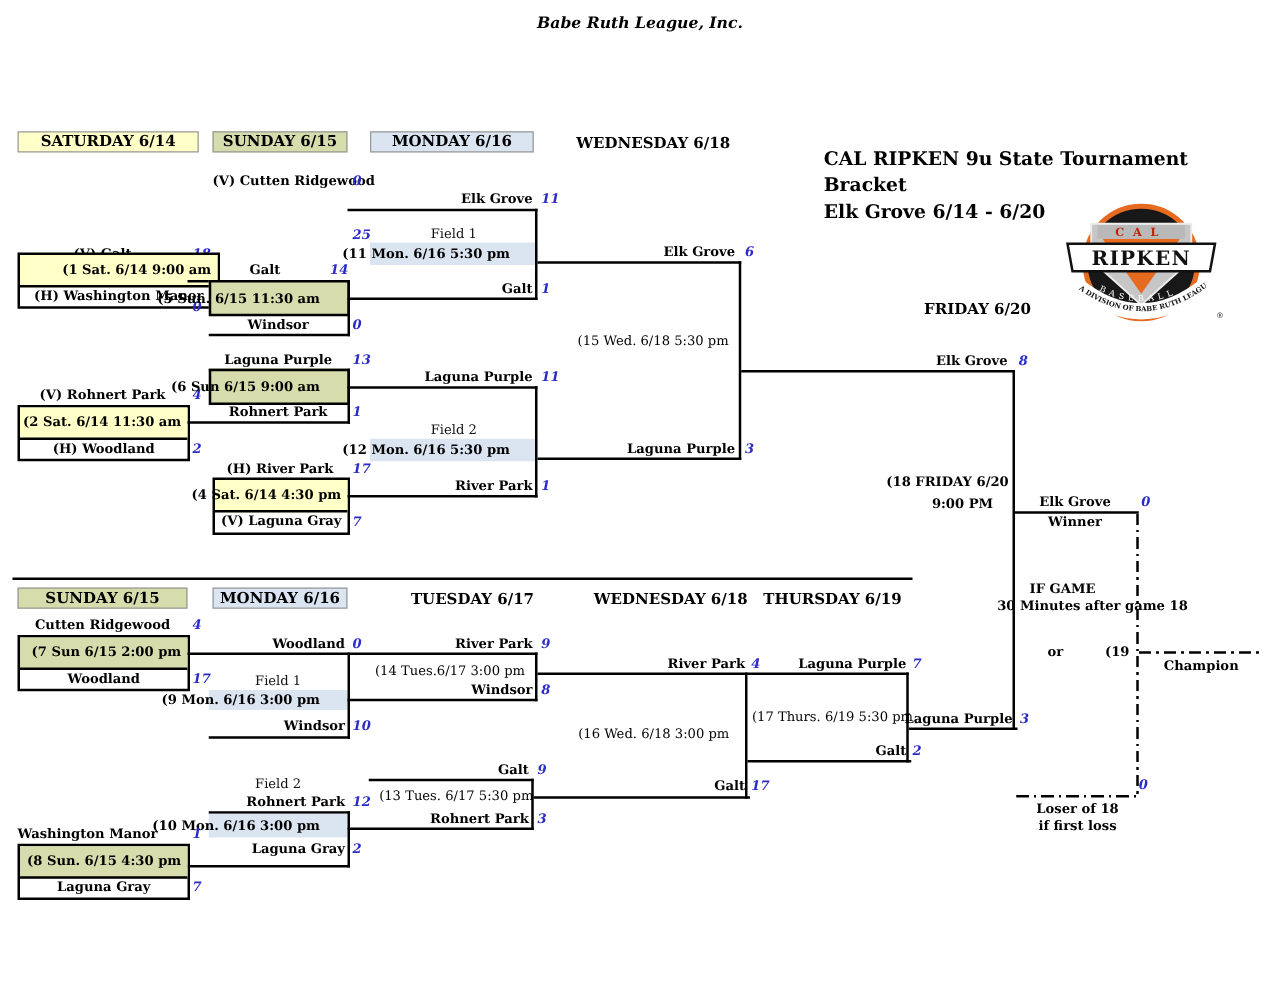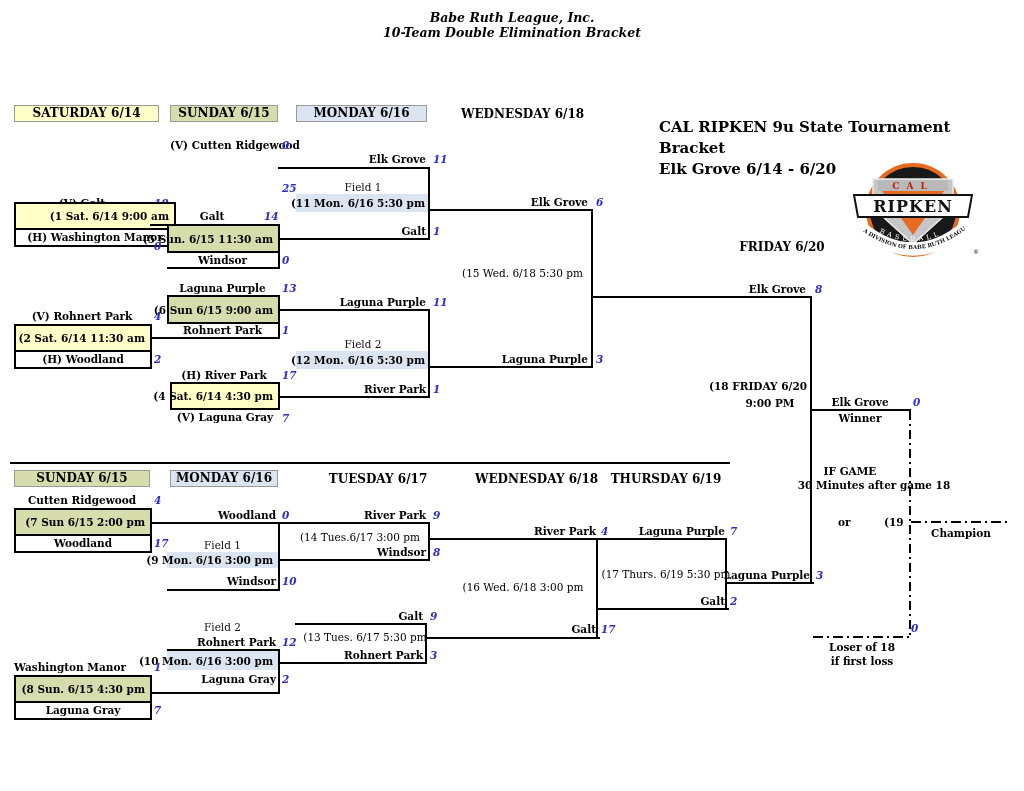--- a/index.html
+++ b/index.html
@@ -11,41 +11,40 @@
   .dv{position:absolute;width:2px;background:repeating-linear-gradient(to bottom,#000 0 9px,transparent 9px 13px,#000 13px 15px,transparent 15px 19px)}
   .tm{position:absolute;font-weight:bold;font-size:10.5px;line-height:13px;white-space:nowrap}
   .ctr{text-align:center}
   .rgt{text-align:right}
   .sc{position:absolute;font-weight:bold;font-style:italic;font-size:10.5px;line-height:13px;color:#2B2BC8;white-space:nowrap}
   .eg{position:absolute;border:2px solid #000;box-sizing:border-box}
   .ebox{height:26px;border-bottom:2px solid #000;box-sizing:border-box;display:flex;align-items:center;
         justify-content:flex-end;padding-right:5px;font-weight:bold;font-size:10.5px;white-space:nowrap}
   .ebot{height:13px;text-align:center;font-weight:bold;font-size:10.5px;padding-top:1px;white-space:nowrap}
   .mb{position:absolute;box-sizing:border-box;display:flex;align-items:center;justify-content:flex-end;
-      padding-right:5px;font-weight:bold;font-size:10.5px;white-space:nowrap}
+      padding-right:22px;font-weight:bold;font-size:10.5px;white-space:nowrap}
   .mb.bordered{border:2px solid #000}
   .yellow{background:#FFFFC8}
   .green{background:#D6DCAC}
   .blue{background:#DBE5F1}
   .hdr{position:absolute;font-weight:bold;font-size:12px;text-align:center;line-height:17px;white-space:nowrap}
   .hdr.fill{border:1px solid #999;box-sizing:border-box;line-height:15px;height:17px}
   .lbl{position:absolute;font-weight:normal;font-size:10.5px;text-align:center;white-space:nowrap}
   .fld{position:absolute;font-size:10.5px;text-align:center;white-space:nowrap;color:#111}
   #page-title{position:absolute;left:312px;top:10px;width:400px;text-align:center;
               font-weight:bold;font-style:italic;font-size:12.5px;line-height:15px}
   #tournament-title{position:absolute;left:659px;top:117px;width:360px;font-weight:bold;font-size:15px;line-height:21px}
 </style>
 </head>
 <body>
 
 <div id="bracket">
 
   <div id="page-title">
     <div>Babe Ruth League, Inc.</div>
-    <div>10-Team Double Elimination Bracket</div>
   </div>
   <div id="tournament-title">
     <div>CAL RIPKEN 9u State Tournament Bracket</div>
     <div>Elk Grove 6/14 - 6/20</div>
   </div>
 
   <svg style="position:absolute;left:847px;top:160px" width="134" height="112" viewBox="0 0 134 112">
     <circle cx="66" cy="50" r="45" fill="#181818" stroke="#E66A20" stroke-width="4"></circle>
     <polygon points="26,19 106,19 106,48 66,84 26,48" fill="#C6C6C6" stroke="#EDEDED" stroke-width="1.5"></polygon>
     <polygon points="35,31 97,31 66,75" fill="#E66A20"></polygon>
@@ -114,21 +113,21 @@
   <div class="sc" style="left:282px;top:282px">13</div>
   <div class="hl" style="left:167px;top:295px;width:113px"></div>
   <div class="mb bordered green" style="left:167px;top:295px;width:113px;height:29px">(6  Sun 6/15 9:00 am</div>
   <div class="tm ctr" style="left:167px;top:324px;width:111px">Rohnert Park</div>
   <div class="sc" style="left:282px;top:324px">1</div>
   <div class="hl" style="left:150px;top:337px;width:130px"></div>
   <div class="vl" style="left:278px;top:295px;height:44px"></div>
 
   <div class="tm ctr" style="left:170px;top:369px;width:108px">(H) River Park</div>
   <div class="sc" style="left:282px;top:369px">17</div>
-  <div class="eg" style="left:170px;top:382px;width:110px;height:28px">
+  <div class="eg" style="left:170px;top:382px;width:110px;height:46px">
     <div class="ebox yellow">(4  Sat. 6/14 4:30 pm</div>
     <div class="ebot">(V) Laguna Gray</div>
   </div>
   <div class="sc" style="left:282px;top:412px">7</div>
 
   <div class="tm rgt" style="left:310px;top:296px;width:116px">Laguna Purple</div>
   <div class="sc" style="left:433px;top:296px">11</div>
   <div class="hl" style="left:278px;top:309px;width:152px"></div>
   <div class="fld" style="left:296px;top:338px;width:134px">Field 2</div>
   <div class="mb blue" style="left:296px;top:351px;width:134px;height:18px">(12  Mon. 6/16 5:30 pm</div>

